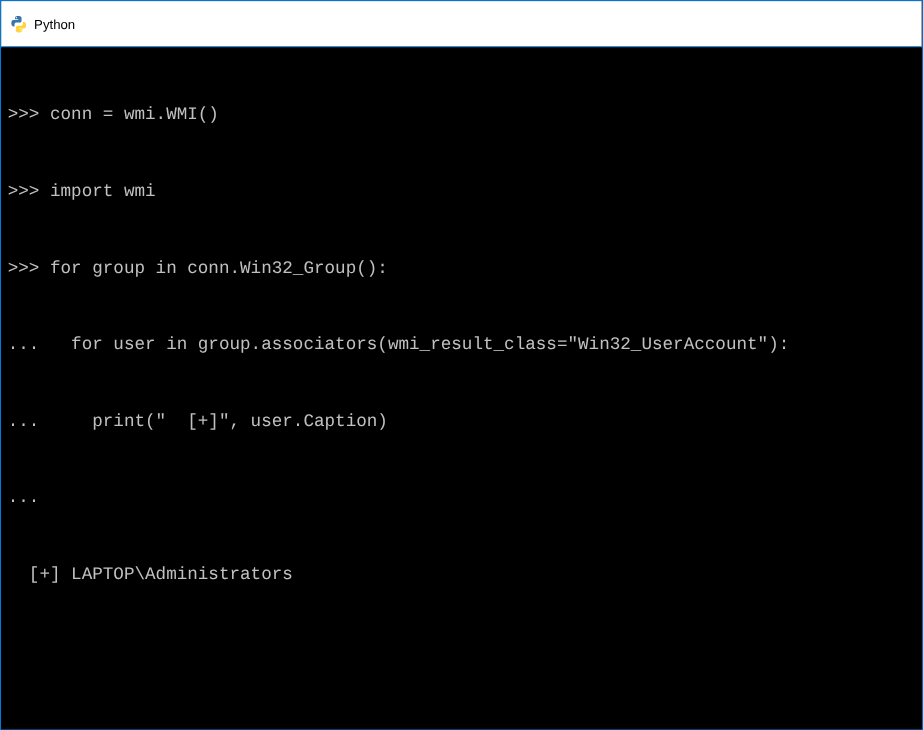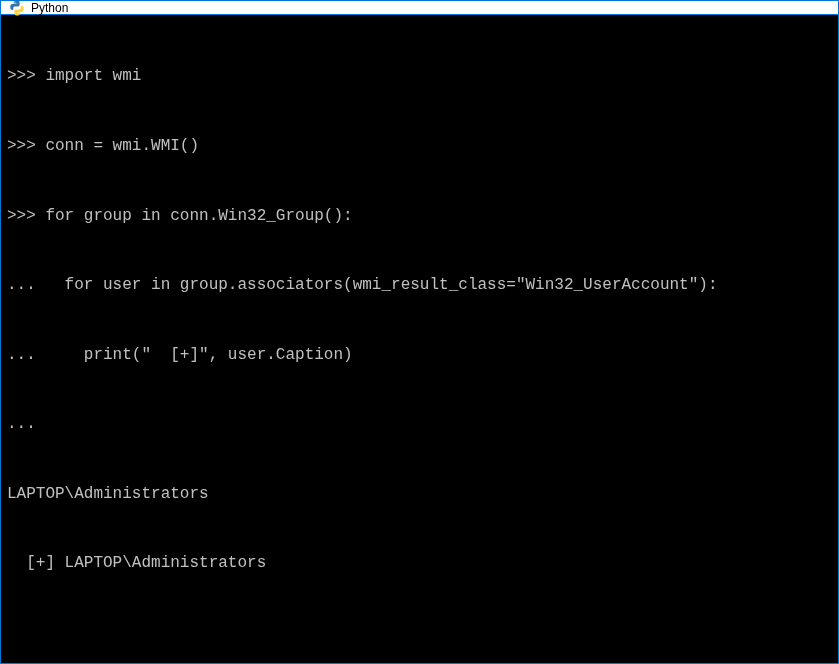--- a/index.html
+++ b/index.html
@@ -10,21 +10,21 @@
     body {
       font-family: Consolas, "Courier New", monospace;
       background: #000;
       width: 839px;
       height: 664px;
       overflow: hidden;
       border: 1px solid #0078d7;
     }
     .title-bar {
       background: #fff;
-      height: 14px;
+      height: 42px;
       display: flex;
       align-items: center;
       padding: 0 8px;
       border-bottom: 1px solid #0078d7;
     }
     .title-bar .icon {
       width: 16px;
       height: 16px;
       margin-right: 6px;
       display: flex;
@@ -56,27 +56,26 @@
   <span class="icon">
     <svg width="16" height="16" viewBox="0 0 16 16">
       <path d="M7.5 0.5 C4.5 0.5 4.7 2 4.7 2 L4.7 3.6 L7.6 3.6 L7.6 4.1 L3.3 4.1 C3.3 4.1 1.3 3.9 1.3 7 C1.3 10.1 3.1 10 3.1 10 L4.2 10 L4.2 8.3 C4.2 8.3 4.1 6.5 5.9 6.5 L8.9 6.5 C8.9 6.5 10.6 6.5 10.6 4.8 L10.6 2.3 C10.6 2.3 10.8 0.5 7.5 0.5 Z M5.9 1.5 C6.2 1.5 6.5 1.8 6.5 2.1 C6.5 2.4 6.2 2.7 5.9 2.7 C5.6 2.7 5.3 2.4 5.3 2.1 C5.3 1.8 5.6 1.5 5.9 1.5 Z" fill="#3776ab"></path>
       <path d="M8.5 15.5 C11.5 15.5 11.3 14 11.3 14 L11.3 12.4 L8.4 12.4 L8.4 11.9 L12.7 11.9 C12.7 11.9 14.7 12.1 14.7 9 C14.7 5.9 12.9 6 12.9 6 L11.8 6 L11.8 7.7 C11.8 7.7 11.9 9.5 10.1 9.5 L7.1 9.5 C7.1 9.5 5.4 9.5 5.4 11.2 L5.4 13.7 C5.4 13.7 5.2 15.5 8.5 15.5 Z M10.1 14.5 C9.8 14.5 9.5 14.2 9.5 13.9 C9.5 13.6 9.8 13.3 10.1 13.3 C10.4 13.3 10.7 13.6 10.7 13.9 C10.7 14.2 10.4 14.5 10.1 14.5 Z" fill="#ffd43b"></path>
     </svg>
   </span>
   <span class="title-text">Python</span>
 </div>
 
 <div class="terminal">
+  <span class="line">&gt;&gt;&gt; conn = wmi.WMI()</span>
   <span class="line">&gt;&gt;&gt; import wmi</span>
-  <span class="line">&gt;&gt;&gt; conn = wmi.WMI()</span>
   <span class="line">&gt;&gt;&gt; for group in conn.Win32_Group():</span>
   <span class="line">...   for user in group.associators(wmi_result_class="Win32_UserAccount"):</span>
   <span class="line">...     print("  [+]", user.Caption)</span>
   <span class="line">...</span>
-  <span class="line">LAPTOP\Administrators</span>
   <span class="line">  [+] LAPTOP\Administrators</span>
   
   
   
   
   
   
   
   
   

